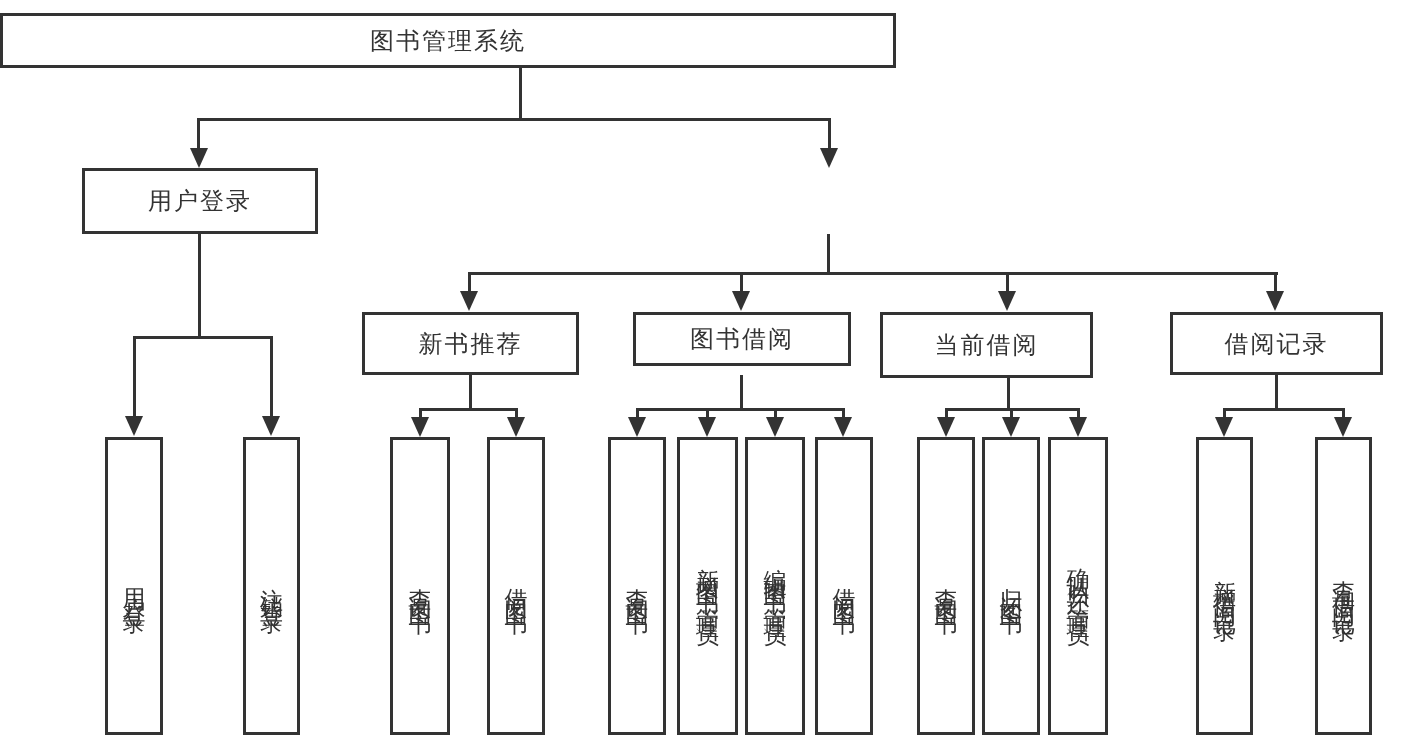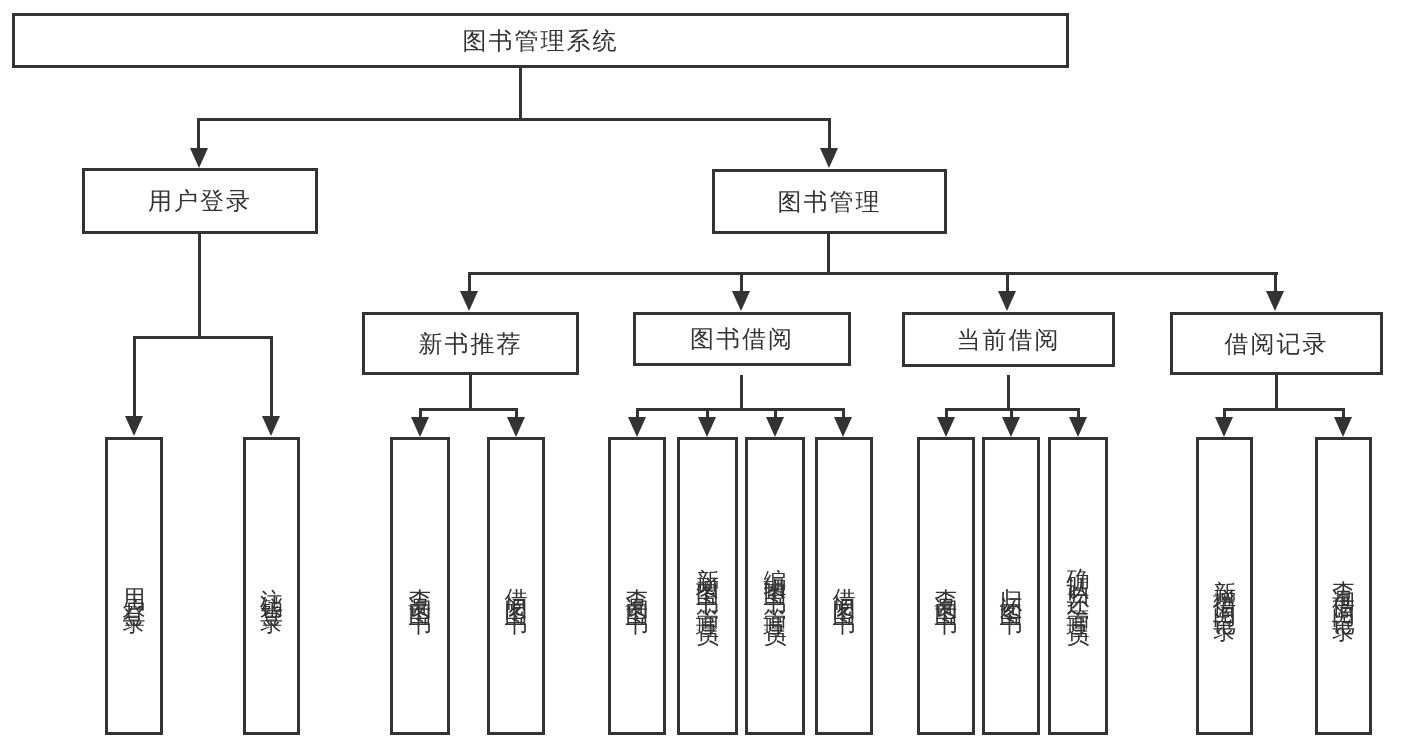--- a/index.html
+++ b/index.html
@@ -75,38 +75,35 @@
   <div class="line" style="left:1077px;top:408px;width:3px;height:12px"></div>
   <div class="arrow" style="left:1069px;top:417px"></div>
 
   <div class="line" style="left:1275px;top:375px;width:3px;height:33px"></div>
   <div class="line" style="left:1223px;top:408px;width:122px;height:3px"></div>
   <div class="line" style="left:1223px;top:408px;width:3px;height:12px"></div>
   <div class="arrow" style="left:1215px;top:417px"></div>
   <div class="line" style="left:1342px;top:408px;width:3px;height:12px"></div>
   <div class="arrow" style="left:1334px;top:417px"></div>
 
-  <div class="hbox" style="left:12px;top:13px;width:1057px;height:55px">
+  <div class="hbox" style="left:0;top:13px;width:896px;height:55px">
     <span>图书管理系统</span>
   </div>
 
   <div class="hbox" style="left:82px;top:168px;width:236px;height:66px">
     <span>用户登录</span>
-  </div>
-  <div class="hbox" style="left:712px;top:169px;width:235px;height:65px">
-    <span>图书管理</span>
   </div>
 
   <div class="hbox" style="left:362px;top:312px;width:217px;height:63px">
     <span>新书推荐</span>
   </div>
   <div class="hbox" style="left:633px;top:312px;width:218px;height:54px">
     <span>图书借阅</span>
   </div>
-  <div class="hbox" style="left:902px;top:312px;width:213px;height:55px">
+  <div class="hbox" style="left:880px;top:312px;width:213px;height:66px">
     <span>当前借阅</span>
   </div>
   <div class="hbox" style="left:1170px;top:312px;width:213px;height:63px">
     <span>借阅记录</span>
   </div>
 
   <div class="vbox" style="left:105px;width:58px">
     <span>用户登录</span>
   </div>
   <div class="vbox" style="left:243px;width:57px">

